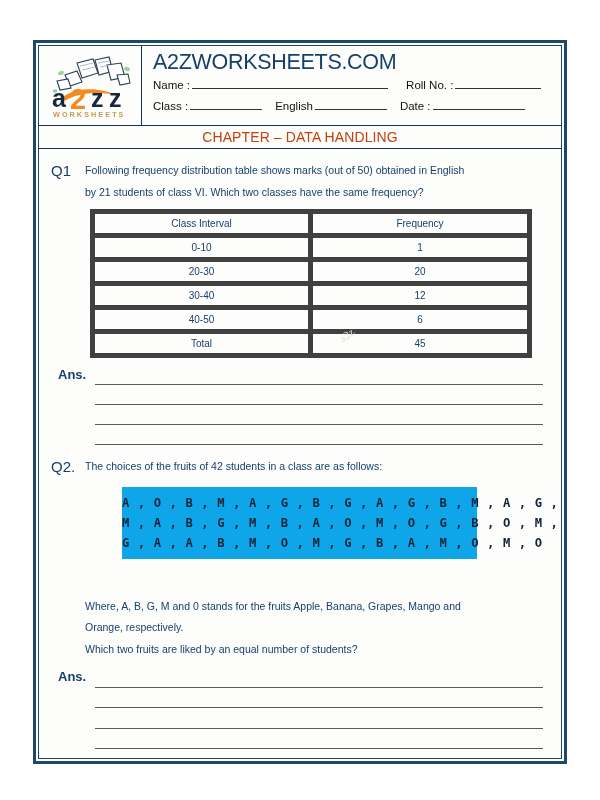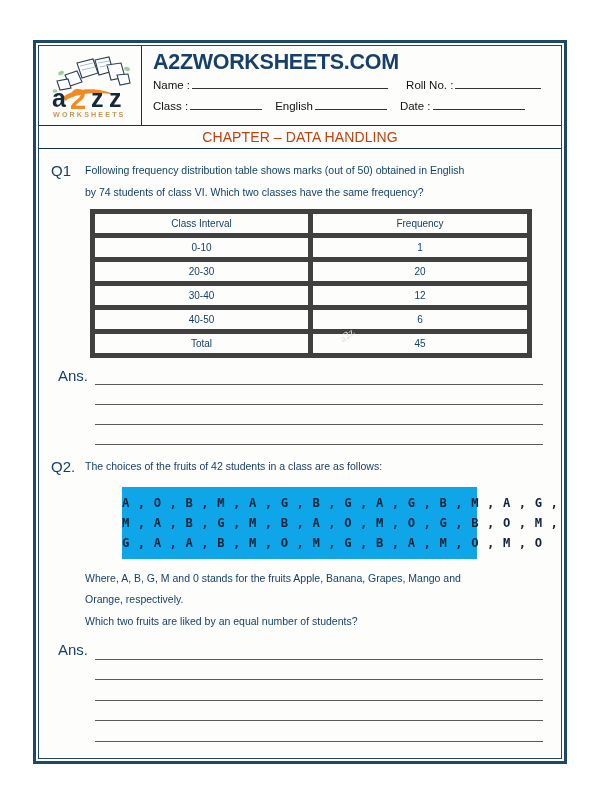--- a/index.html
+++ b/index.html
@@ -74,21 +74,21 @@
   .fields-cell {
     flex: 1;
     padding: 3px 10px 0 11px;
     box-sizing: border-box;
     display: flex;
     flex-direction: column;
     justify-content: flex-start;
   }
   .brand {
     font-size: 21.5px;
-    font-weight: bold;
+    font-weight: normal;
     color: #16406b;
     letter-spacing: -0.3px;
     line-height: 24px;
     margin-top: 1px;
     white-space: nowrap;
   }
   .field-row {
     display: flex;
     align-items: baseline;
     font-size: 11.5px;
@@ -174,22 +174,23 @@
   }
   table.freq col.c1 { width: 218px; }
   table.freq col.c2 { width: 219px; }
 
   
   .ans-block { margin-top: 7px; position: relative; }
   .ans-label {
     position: absolute;
     left: 9px;
     top: 2px;
-    font-size: 15px;
-    color: #16406b;
+    font-size: 13px;
+    color: #16406b;
+    font-weight: bold;
   }
   .ans-lines {
     margin-left: 46px;
     margin-right: 6px;
   }
   .ans-line {
     border-bottom: 1px solid #5a5a5a;
     height: 19px;
   }
   .ans-lines.q2 .ans-line { height: 19.5px; }
@@ -215,20 +216,21 @@
   .note-row {
     display: flex;
     margin-top: 9px;
   }
   .note-indent { width: 36px; flex: none; }
   .note-text {
     flex: 1;
     font-size: 10.5px;
     color: #16406b;
     line-height: 21.5px;
+    margin-top: 28px;
   }
 
   .watermark {
     position: absolute;
     left: 300px;
     top: 283px;
     font-size: 11px;
     color: #e4e0d6;
     transform: rotate(-38deg);
     pointer-events: none;
@@ -308,21 +310,21 @@
         <div class="chapter-title">CHAPTER – DATA HANDLING</div>
       </div>
 
       <div class="body">
 
         <div class="qblock">
           <div class="qrow">
             <div class="qnum">Q1</div>
             <div class="qtext">
               <div>Following frequency distribution table shows marks (out of 50) obtained in English</div>
-              <div>by 74 students of class VI. Which two classes have the same frequency?</div>
+              <div>by 21 students of class VI. Which two classes have the same frequency?</div>
             </div>
           </div>
 
           <div class="tbl-wrap">
             <table class="freq">
               <colgroup>
                   <col class="c1">
                   <col class="c2">
                 </colgroup>
               <tbody>

